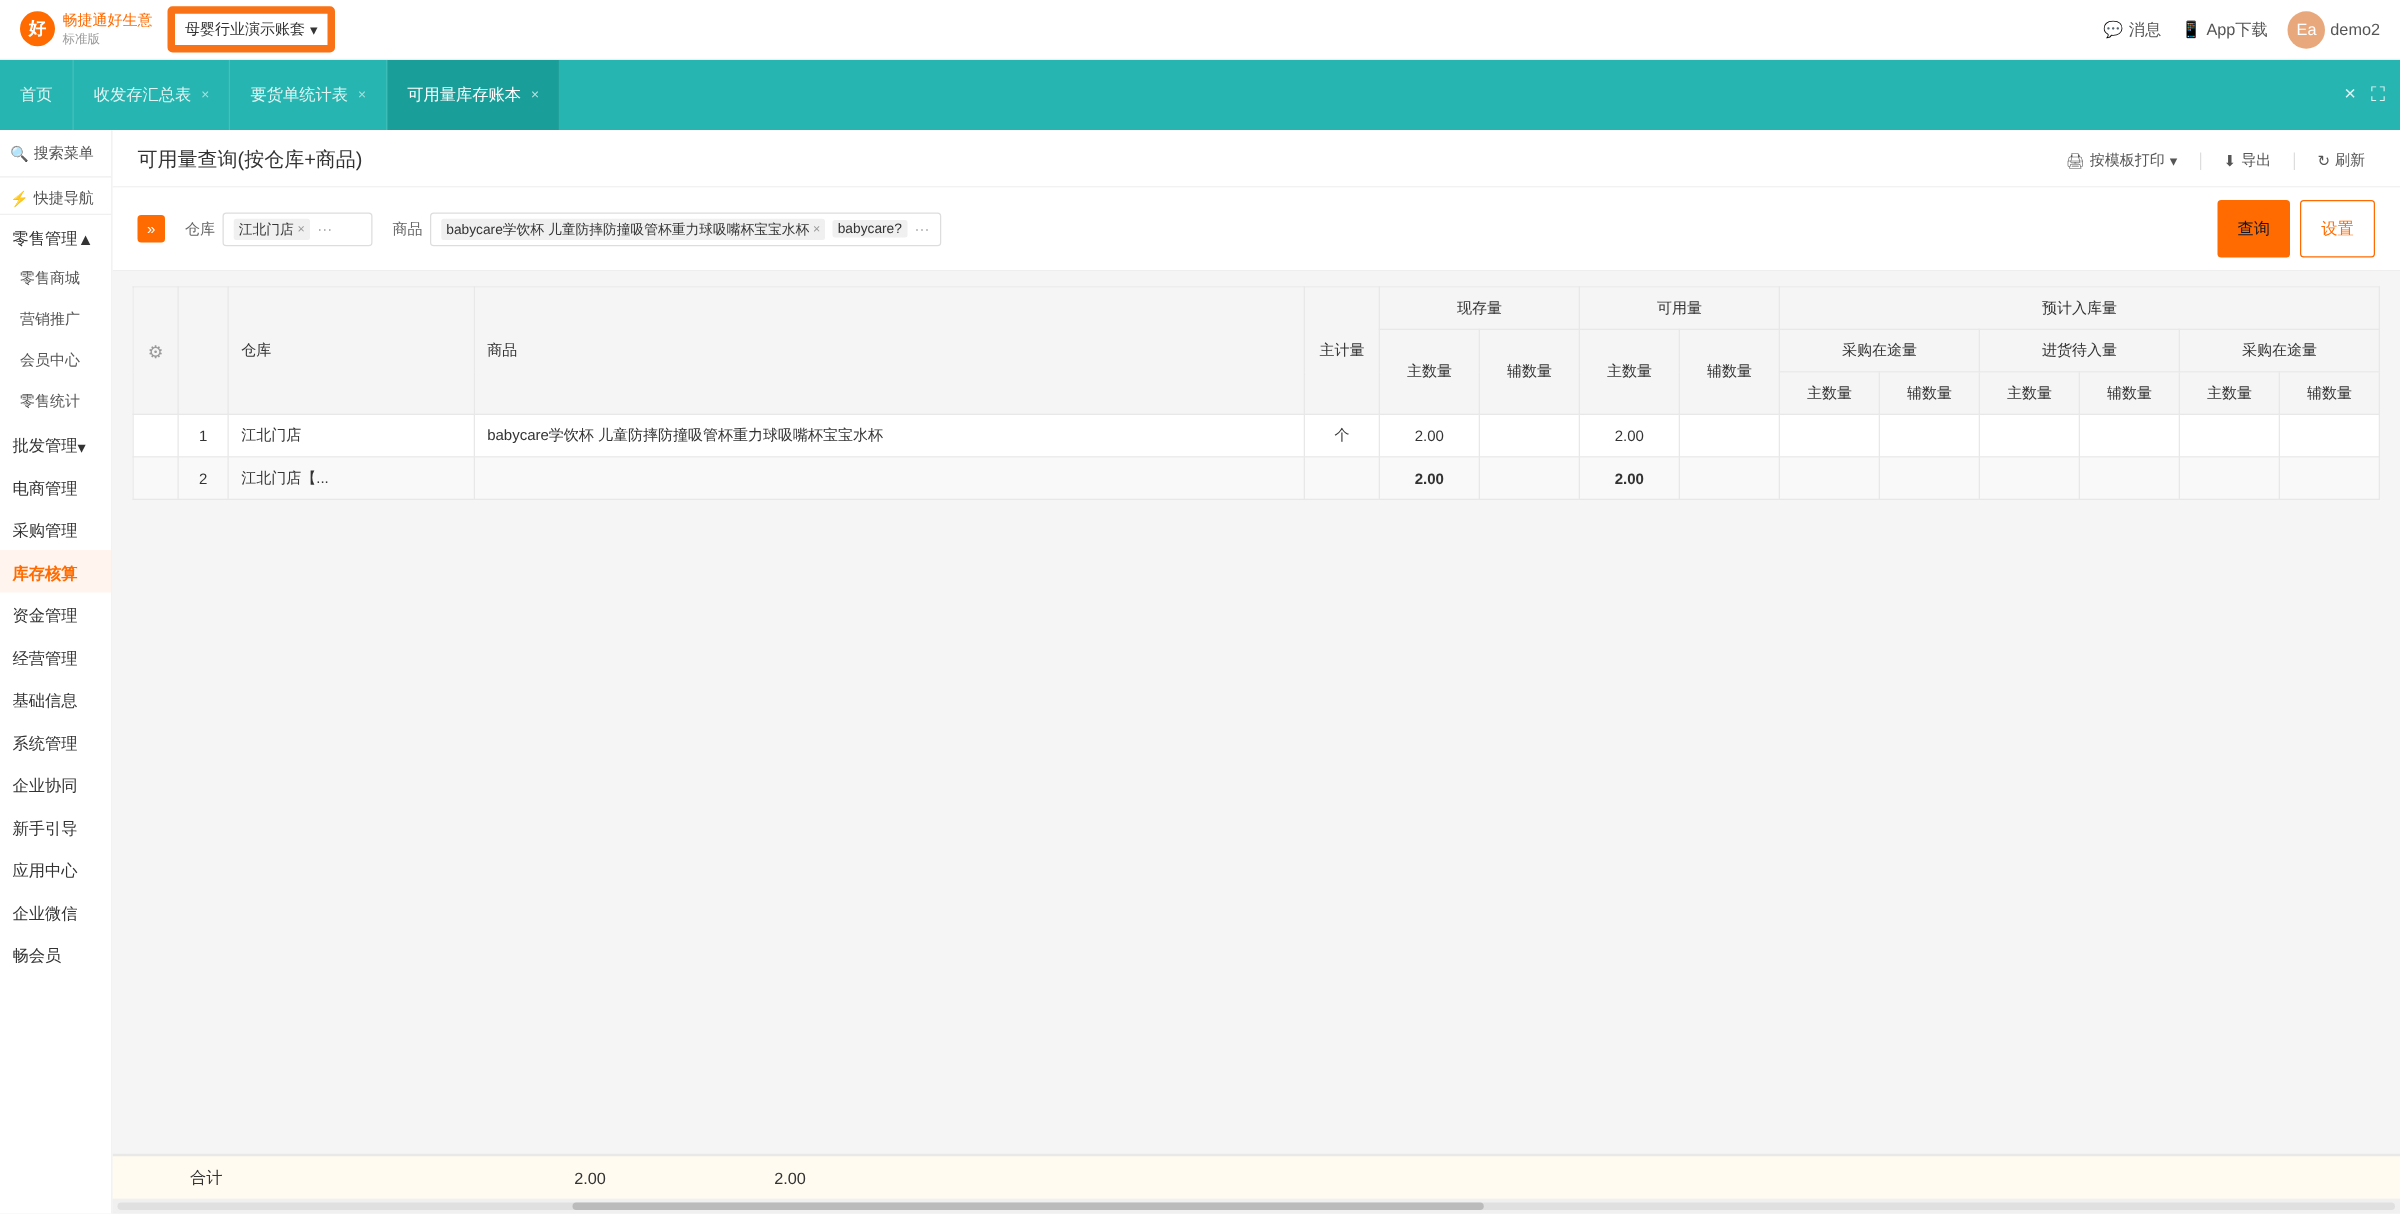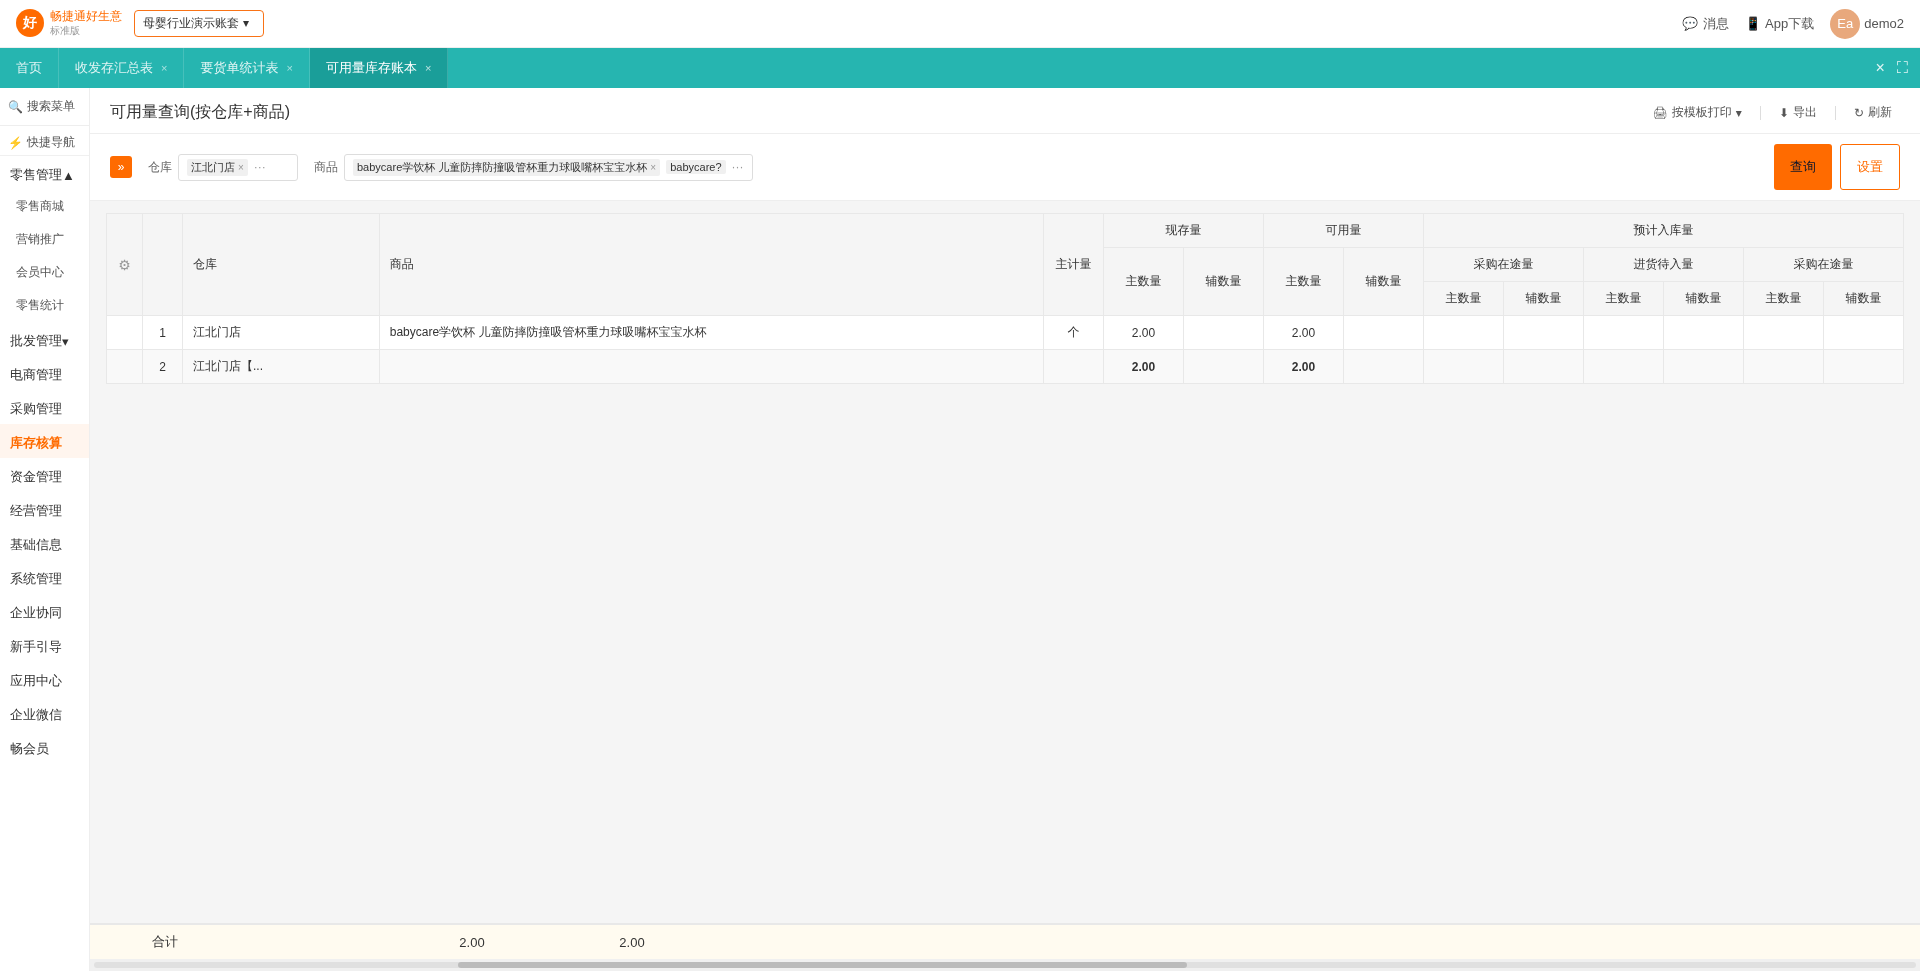--- a/index.html
+++ b/index.html
@@ -14,28 +14,28 @@
       align-items: center;
       padding: 0 16px;
       justify-content: space-between;
       flex-shrink: 0;
     }
     .top-bar-left { display: flex; align-items: center; gap: 12px; }
     .logo-area { display: flex; align-items: center; gap: 6px; }
     .logo-icon { width: 28px; height: 28px; background: #ff6b00; border-radius: 50%; display: flex; align-items: center; justify-content: center; color: #fff; font-size: 14px; font-weight: bold; }
     .logo-text { font-size: 12px; color: #ff6b00; line-height: 1.2; }
     .logo-sub { font-size: 10px; color: #999; }
-    .industry-select { display: flex; align-items: center; gap: 4px; border: 1px solid #f97316; border-radius: 4px; padding: 4px 8px; font-size: 12px; color: #333; cursor: pointer; min-width: 130px; background: #fff; }
+    .industry-select { display: flex; align-items: center; gap: 4px; border: 6px solid #f97316; border-radius: 4px; padding: 4px 8px; font-size: 12px; color: #333; cursor: pointer; min-width: 130px; background: #fff; }
     .top-bar-right { display: flex; align-items: center; gap: 16px; }
     .top-right-item { display: flex; align-items: center; gap: 4px; cursor: pointer; color: #555; font-size: 13px; }
     .avatar { width: 30px; height: 30px; border-radius: 50%; background: #e8a87c; display: flex; align-items: center; justify-content: center; color: #fff; font-size: 13px; }
 
     
     .tab-bar {
-      height: 40px;
+      height: 56px;
       background: #26b5b0;
       display: flex;
       align-items: stretch;
       flex-shrink: 0;
       position: relative;
     }
     .tab {
       display: flex;
       align-items: center;
       padding: 0 16px;

